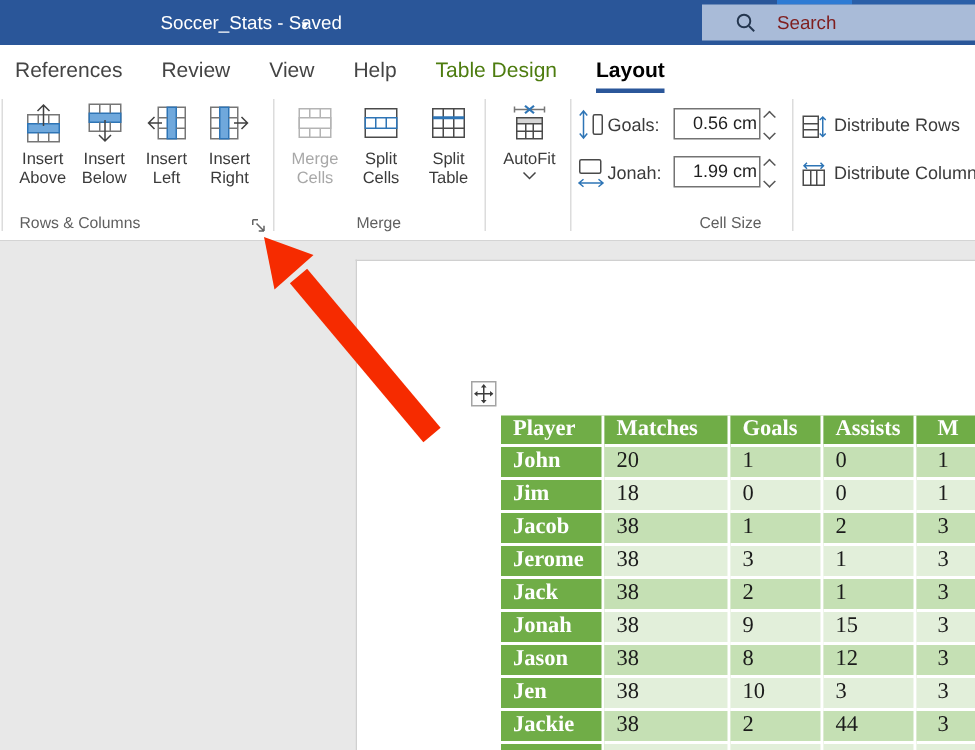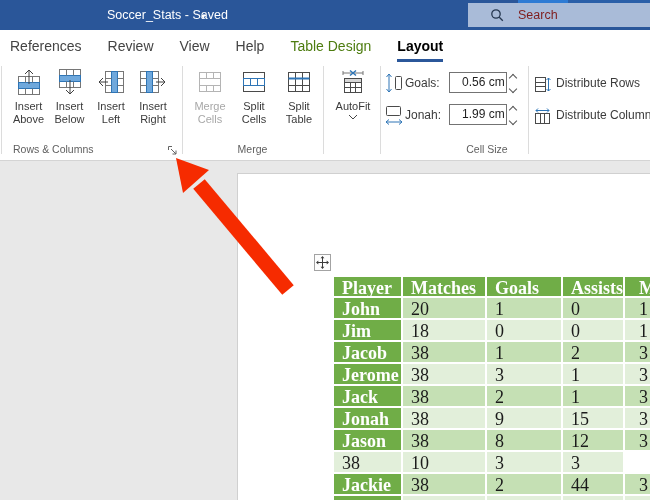--- a/index.html
+++ b/index.html
@@ -52,24 +52,24 @@
   .docarea{left:0;top:161px;width:650px;height:339px;background:#e8e8e8;}
   .page{left:237px;top:173px;width:413px;height:327px;background:#fff;
     border-left:1px solid #d0d0d0;border-top:1px solid #d0d0d0;}
   .table-handle{left:314px;top:254px;width:17px;height:17px;background:#fdfdfd;border:1px solid #a3a3a3;
     box-sizing:border-box;display:flex;align-items:center;justify-content:center;}
 
   
   .stats-table{left:334px;top:277px;width:381px;font-family:"Liberation Serif",serif;}
   .t-row{display:flex;}
   .cell{box-sizing:border-box;border-right:2px solid #fff;border-bottom:2px solid #fff;
-    padding:1px 0 12px 8px;font-size:18px;overflow:hidden;white-space:nowrap;}
+    padding:1px 0 12px 8px;font-size:15px;overflow:hidden;white-space:nowrap;}
   .t-row .cell:nth-child(1){width:69px;}
   .t-row .cell:nth-child(2){width:84px;}
-  .t-row .cell:nth-child(3){width:76px;}
+  .t-row .cell:nth-child(3){width:62px;}
   .t-row .cell:nth-child(4){width:62px;}
   .t-row .cell:nth-child(5){width:90px;padding-left:14px;}
   .t-head .cell{height:21px;background:#70ad47;color:#fff;font-weight:bold;}
   .t-body .cell{height:22px;color:#1b1b1b;}
   .t-body .cell.name{background:#70ad47;color:#fff;font-weight:bold;}
   .t-body .t-row.row-odd .cell:not(.name){background:#c5e0b4;}
   .t-body .t-row.row-even .cell:not(.name){background:#e2efda;}
   .t-row.partial .cell{height:22px;background:#e2efda;}
   .t-row.partial .cell.name{background:#70ad47;}
 
@@ -396,20 +396,21 @@
 
       <div class="t-row row-odd">
         <div class="cell name">Jason</div>
         <div class="cell">38</div>
         <div class="cell">8</div>
         <div class="cell">12</div>
         <div class="cell">3</div>
       </div>
 
       <div class="t-row row-even">
+        <div class="cell name">Jen</div>
         <div class="cell">38</div>
         <div class="cell">10</div>
         <div class="cell">3</div>
         <div class="cell">3</div>
       </div>
 
       <div class="t-row row-odd">
         <div class="cell name">Jackie</div>
         <div class="cell">38</div>
         <div class="cell">2</div>

